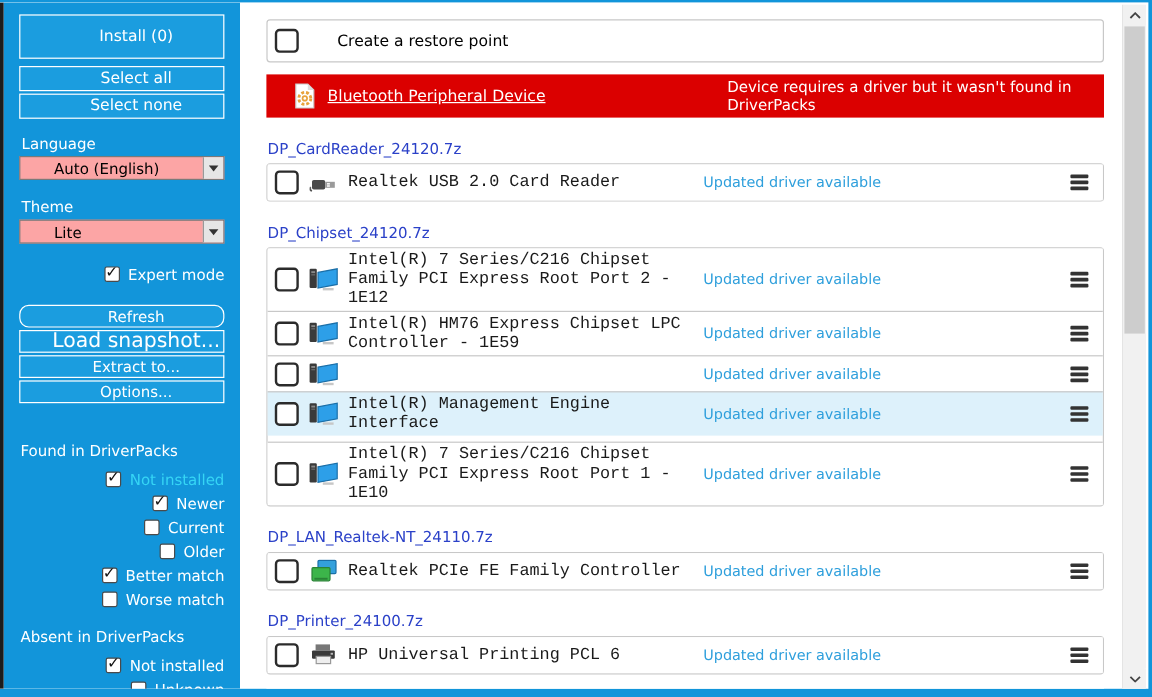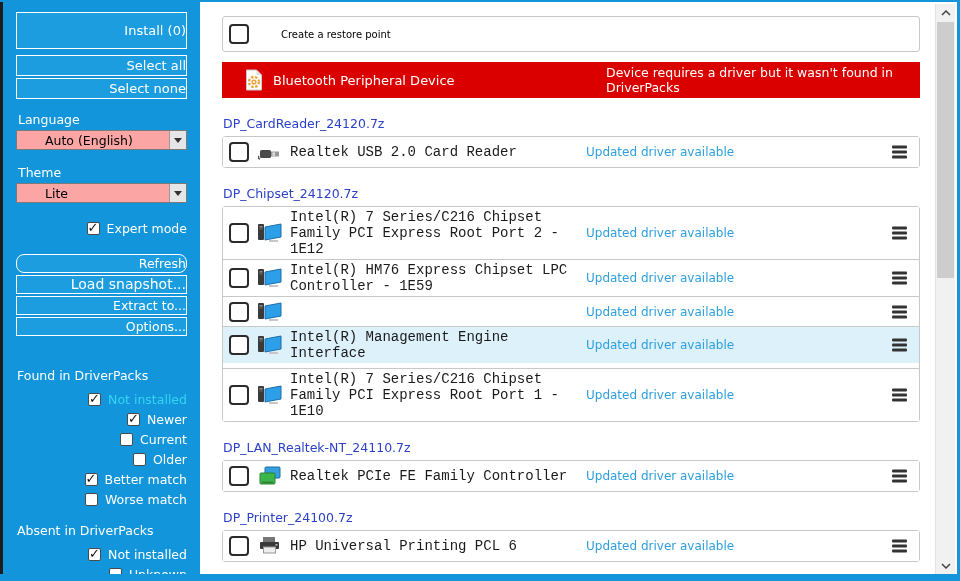--- a/index.html
+++ b/index.html
@@ -10,21 +10,21 @@
   *{box-sizing:border-box;margin:0;padding:0;font-family:"DejaVu Sans","Liberation Sans",sans-serif;}
   html,body{width:960px;height:581px;overflow:hidden;background:#fff;}
   .window{position:relative;width:960px;height:581px;background:#fff;overflow:hidden;
           border-top:2px solid var(--accent);border-right:3px solid var(--accent);border-bottom:7px solid var(--accent);}
   .edge-strip{position:absolute;left:0;top:0;bottom:0;width:3px;background:#1c1c1c;z-index:6;}
   .bottom-frag{position:absolute;left:30px;bottom:-6px;width:92px;height:6px;background:#b9b9b9;border-radius:3px;z-index:7;}
 
   
   .sidebar{position:absolute;left:3px;top:0;bottom:0;width:197px;background:var(--accent);
            padding:10px 13px 0 13px;color:#fff;z-index:2;}
-  .btn{display:block;width:100%;text-align:right;background:var(--accent-btn);color:#fff;
+  .btn{display:block;width:100%;text-align:center;background:var(--accent-btn);color:#fff;
        border:1px solid #fff;font-size:13px;padding:0 0 0 24px;cursor:pointer;}
   .btn-install{height:37px;margin-bottom:6px;}
   .btn-mid{height:21px;margin-bottom:2px;line-height:19px;}
   .mb12{margin-bottom:13px;}
   .field-label{font-size:12.5px;margin:2px 0 3px 2px;color:#fff;}
   .combo{height:20px;background:#fca5a5;border:1px solid #7a7a7a;display:flex;align-items:center;
          margin-bottom:15px;cursor:pointer;position:relative;padding-left:24px;}
   .combo-value{flex:1;font-size:12.5px;color:#000;padding-left:4px;white-space:nowrap;overflow:hidden;}
   .combo-btn{width:17px;height:18px;background:#e6e6e6;border-left:1px solid #999;
              display:flex;align-items:center;justify-content:center;}
@@ -40,23 +40,23 @@
   .filter-title{font-size:12.5px;margin:0 0 6px 1px;color:#fff;}
   .lbl.hl{color:var(--cyan);}
 
   
   .content{position:absolute;left:222px;top:2px;width:698px;bottom:0;background:#fff;}
   .restore-box{margin-top:12px;height:36px;border:1px solid var(--border);border-radius:3px;
                display:flex;align-items:center;background:#fff;}
   .row-chk{width:20px;height:20px;border:2px solid #2b2b2b;border-radius:4px;background:#fff;
            flex:none;cursor:pointer;}
   .restore-box .row-chk{margin-left:6px;}
-  .restore-label{margin-left:32px;font-size:10px;color:#000;}
+  .restore-label{margin-left:32px;font-size:13px;color:#000;}
   .banner{margin-top:10px;height:36px;background:var(--danger);color:#fff;display:flex;
-          align-items:center;position:relative;}
+          align-items:center;position:relative;text-decoration:underline;}
   .banner-icon{margin-left:23px;width:18px;height:22px;flex:none;}
   .banner-name{margin-left:10px;font-size:13px;}
   .banner-msg{position:absolute;left:384px;top:4px;width:330px;font-size:12.5px;line-height:14.5px;}
   .pack-link{margin:18px 0 4px 1px;font-size:12.5px;line-height:16px;color:var(--pack);
              cursor:pointer;width:fit-content;}
   .driver-group{border:1px solid var(--border);border-radius:3px;background:#fff;}
   .drow{display:flex;align-items:center;min-height:30px;padding:2px 0;position:relative;background:#fff;}
   .drow + .drow{border-top:1px solid var(--border);}
   .drow.gap{margin-top:5px;border-top:1px solid var(--border);}
   .drow.hl{background:var(--rowhl);}
@@ -101,21 +101,21 @@
       <span class="combo-btn"></span>
     </div>
 
     <label class="chk-row expert">
       <span class="chk checked"></span>
       <span class="lbl">Expert mode</span>
     </label>
 
     <div class="actions" id="action-buttons">
         <button class="btn btn-small" style="height: 19px; font-size: 12.5px; margin-bottom: 2px; border-radius: 8px;">Refresh</button>
-        <button class="btn btn-small" style="height: 19px; font-size: 14px; margin-bottom: 2px;">Load snapshot...</button>
+        <button class="btn btn-small" style="height: 19px; font-size: 17px; margin-bottom: 2px;">Load snapshot...</button>
         <button class="btn btn-small" style="height: 19px; font-size: 12.5px; margin-bottom: 2px;">Extract to...</button>
         <button class="btn btn-small" style="height: 19px; font-size: 12.5px; margin-bottom: 2px;">Options...</button>
       </div>
     <div id="filter-groups">
         <div class="filter-group">
           <div class="filter-title">Found in DriverPacks</div>
           <label class="chk-row">
             <span class="chk checked"></span>
             <span class="lbl hl">Not installed</span>
           </label>

